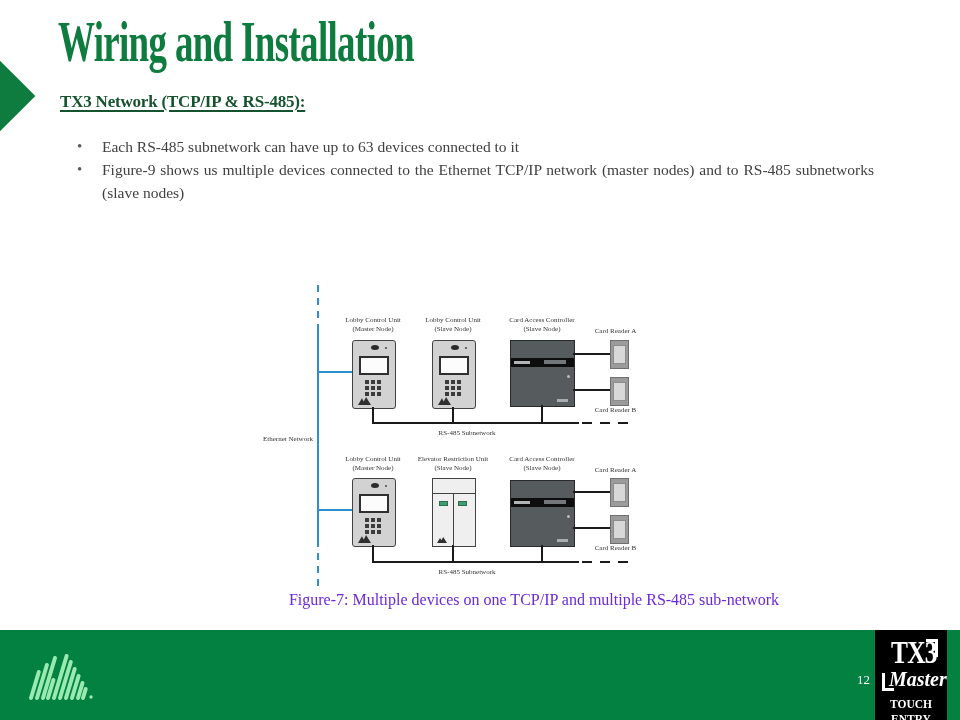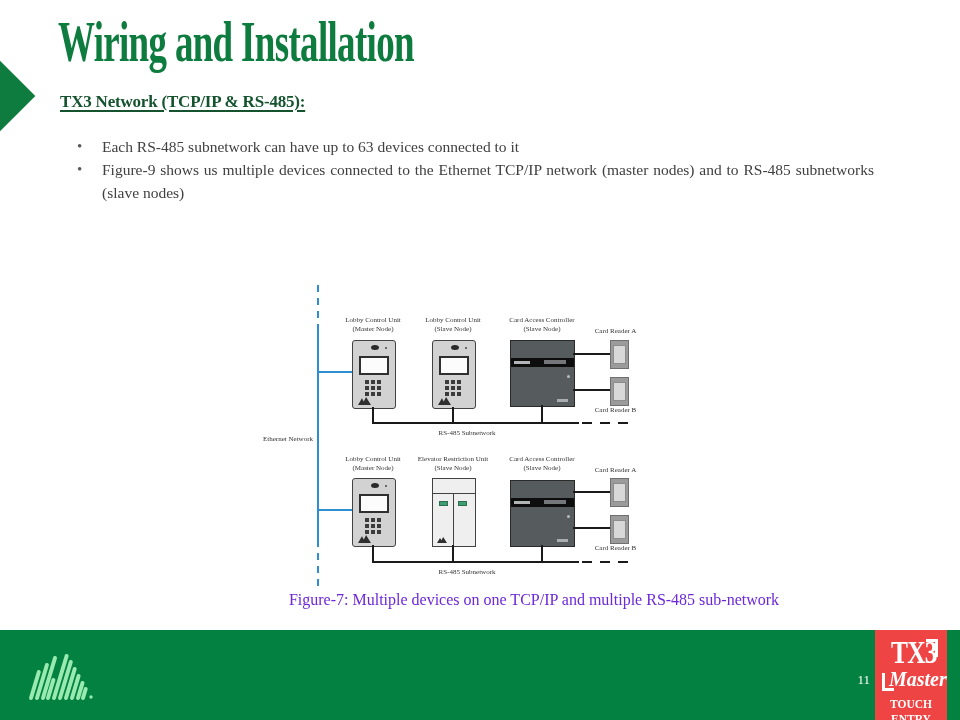--- a/index.html
+++ b/index.html
@@ -64,21 +64,21 @@
   .elv-logo{position:absolute;left:4px;top:58px;width:10px;height:6px;background:#2f2f2f;
      clip-path:polygon(0 100%,30% 15%,45% 55%,62% 0,100% 100%);}
 
   
   .caption{position:absolute;left:94px;top:591px;width:880px;text-align:center;
            font-size:16px;color:#6d28d9;}
 
   
   .footer{position:absolute;left:0;top:630px;width:960px;height:90px;background:#028140;}
   .page-num{position:absolute;right:90px;top:42px;color:#fff;font-size:13px;}
-  .brand-box{position:absolute;left:875px;top:0;width:72px;height:90px;background:#ef4444;}
+  .brand-box{position:absolute;left:875px;top:0;width:72px;height:90px;background:#000000;}
   .br-tr{position:absolute;right:9px;top:9px;width:9px;height:15px;
          border-top:3.5px solid #fff;border-right:3.5px solid #fff;}
   .br-bl{position:absolute;left:7px;top:43px;width:9px;height:15px;
          border-bottom:3.5px solid #fff;border-left:3.5px solid #fff;}
   .tx3{position:absolute;left:16px;top:5px;font-size:31px;font-weight:bold;color:#fff;
        letter-spacing:-1px;transform:scaleX(0.82);transform-origin:left top;}
   .series{position:absolute;left:14px;top:38px;font-size:20px;font-weight:bold;font-style:italic;color:#fff;}
   .tagline{position:absolute;left:0;right:0;top:67px;text-align:center;font-size:12.5px;
            font-weight:bold;color:#fff;transform:scaleX(0.92);transform-origin:center top;}
 </style>
@@ -219,21 +219,21 @@
         <line x1="23" y1="44" x2="28.4" y2="26"></line>
         <line x1="29" y1="44" x2="41.6" y2="2"></line>
         <line x1="35" y1="44" x2="45.8" y2="8"></line>
         <line x1="41" y1="44" x2="49.7" y2="15"></line>
         <line x1="47" y1="44" x2="53.6" y2="22"></line>
         <line x1="53" y1="44" x2="57.5" y2="29"></line>
         <line x1="58" y1="44" x2="60.7" y2="35"></line>
       </g>
       <circle cx="66" cy="43" r="1.7" fill="#98EAB0"></circle>
     </svg>
-    <div class="page-num">11</div>
+    <div class="page-num">12</div>
     <div class="brand-box">
       <div class="br-tr"></div>
       <div class="tx3">TX3</div>
       <div class="series">Master</div>
       <div class="br-bl"></div>
       <div class="tagline">TOUCH ENTRY</div>
     </div>
   </div>
 
 </div>

